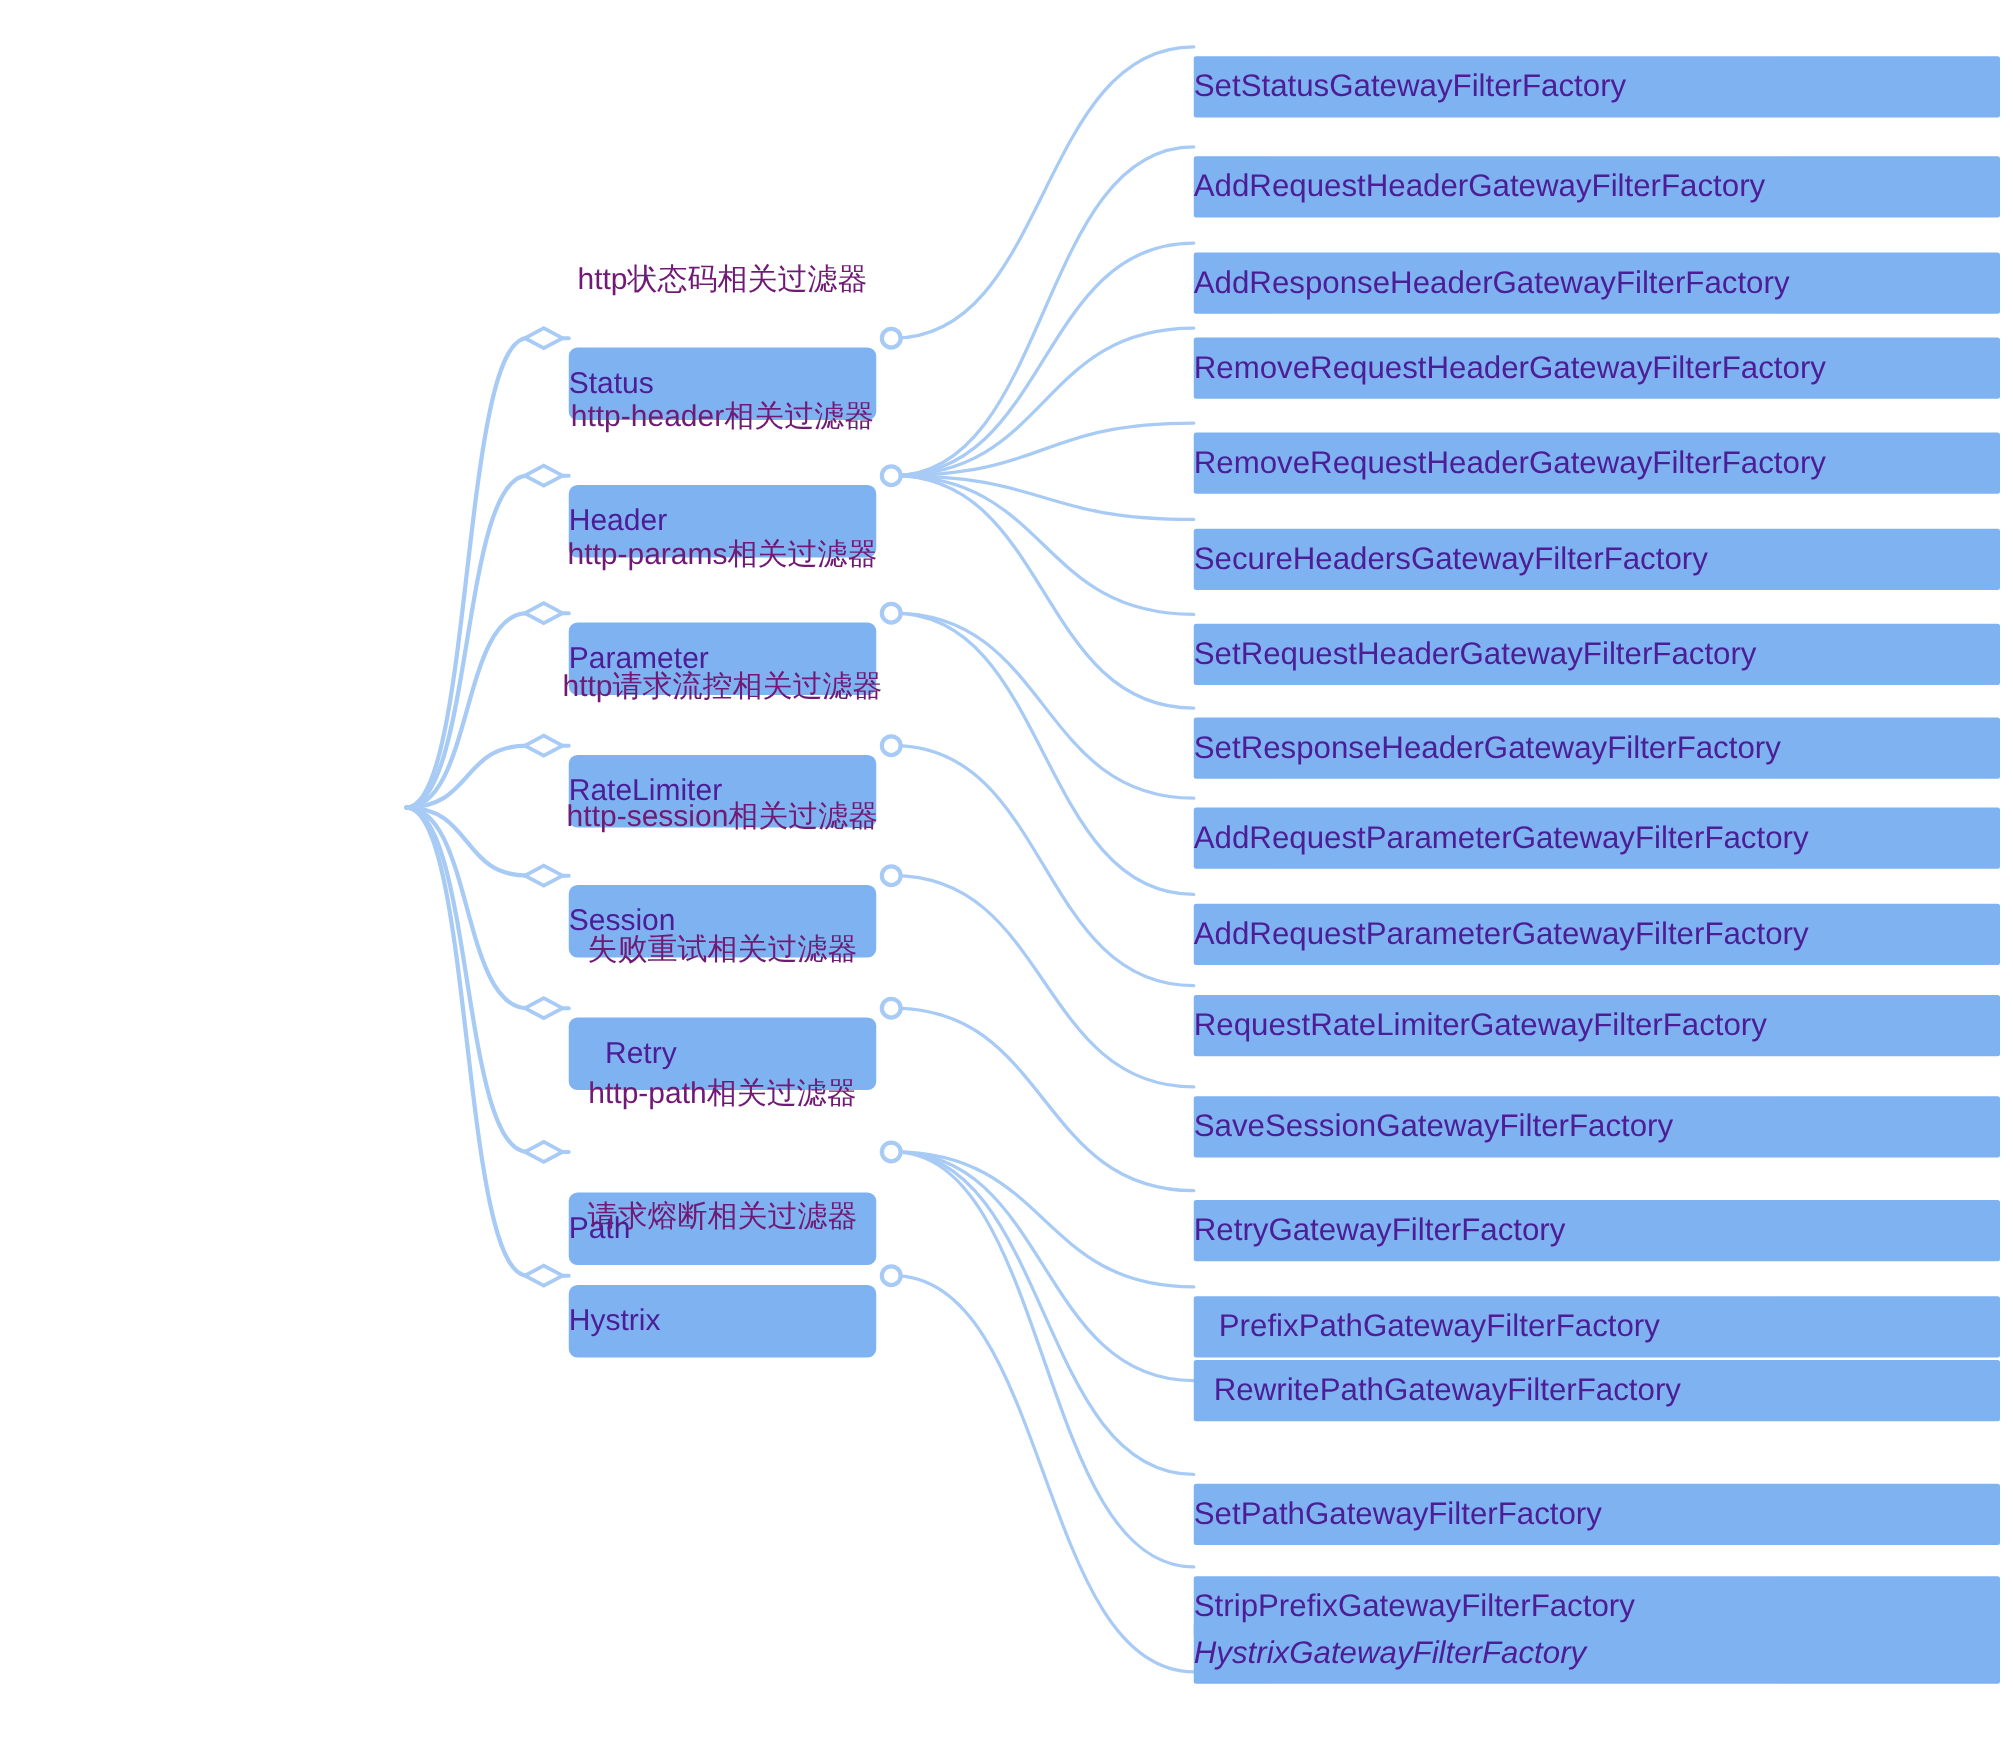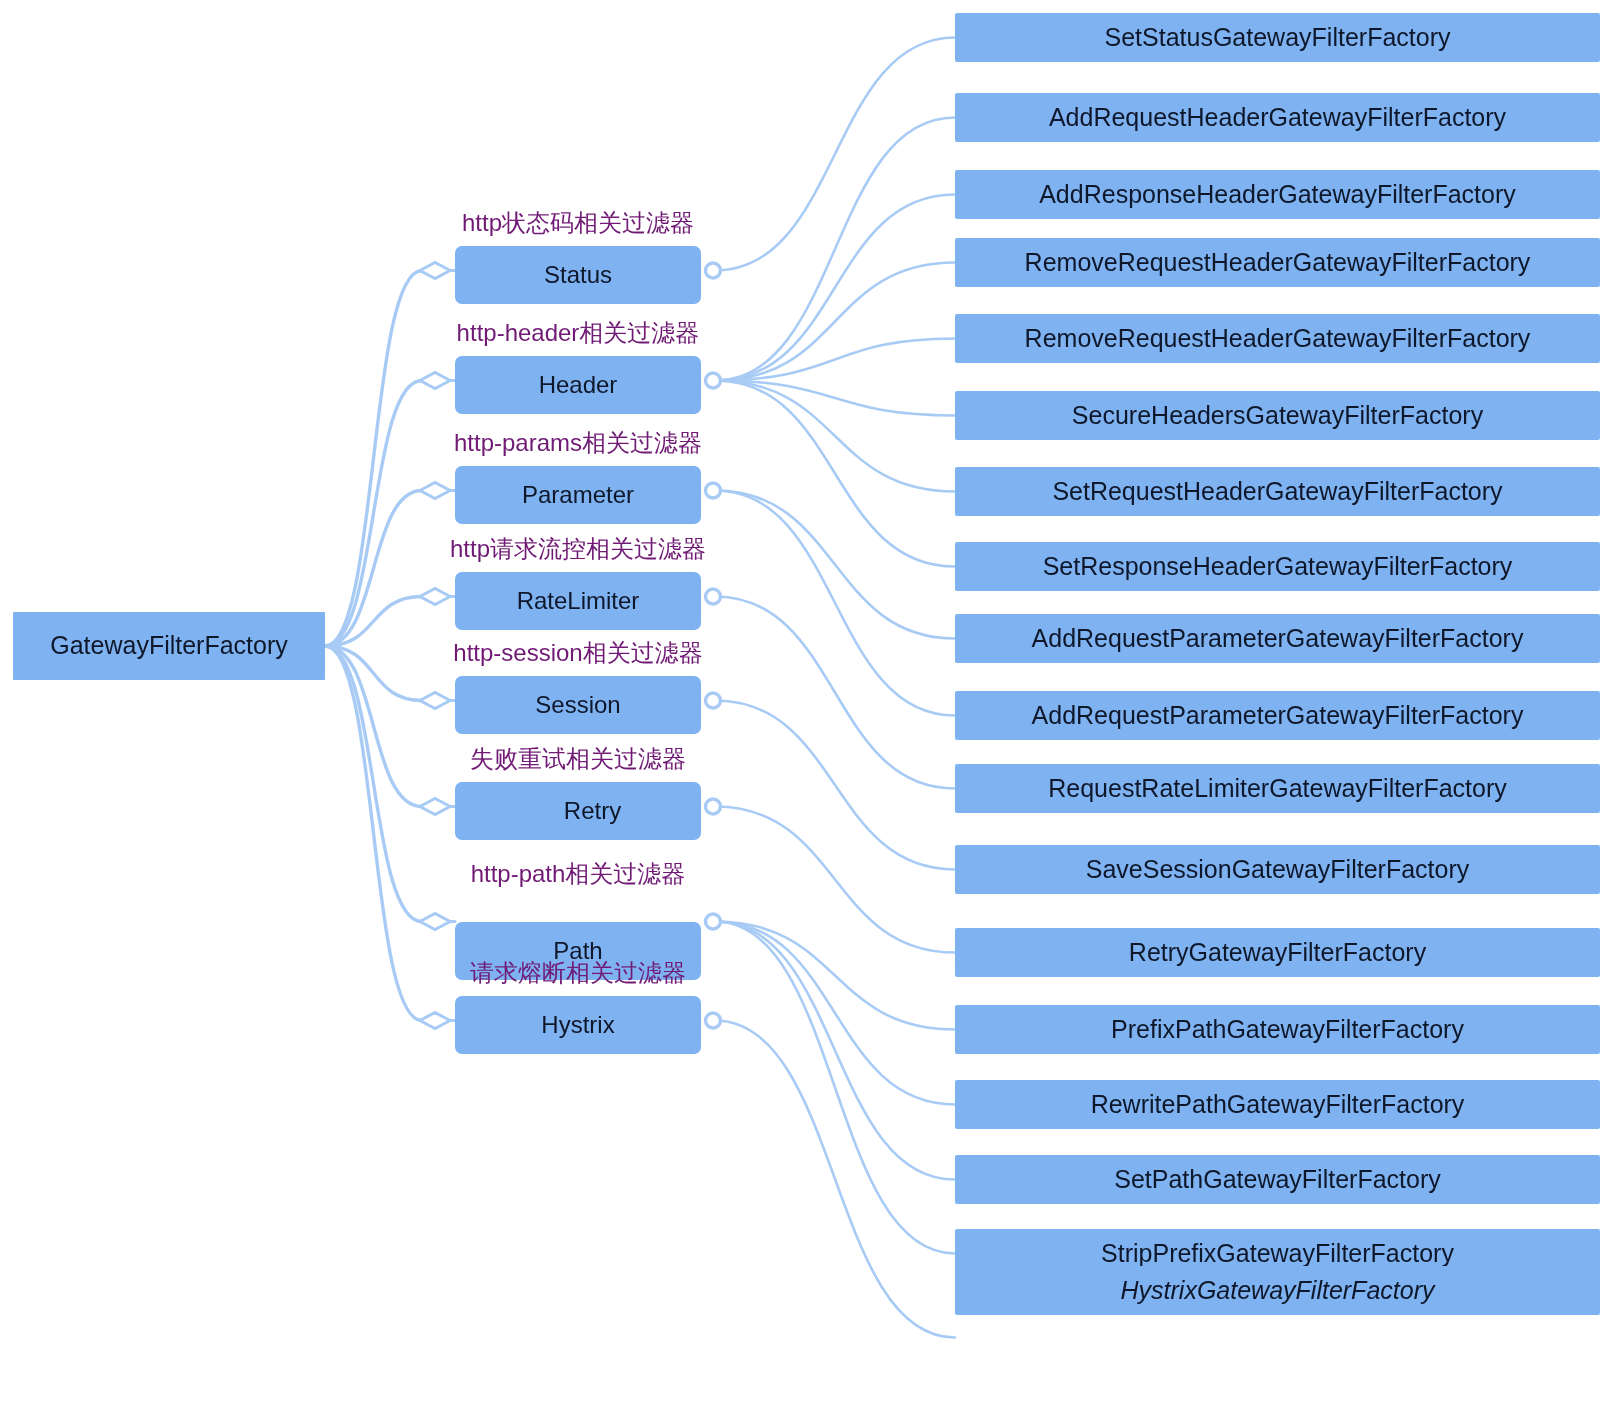--- a/index.html
+++ b/index.html
@@ -18,27 +18,27 @@
     position:absolute;
     left:0; top:0;
     width:1610px;
     height:1403px;
     pointer-events:none;
   }
   .node{
     position:absolute;
     box-sizing:border-box;
     background:#7EB2F0;
-    color:#0f172a;
+    color:#4c1d95;
     display:flex;
     align-items:center;
-    justify-content:center;
     text-align:center;
     line-height:1.1;
     white-space:nowrap;
+    margin-top:32px;
   }
   .node-root{
     left:13px;
     top:612px;
     width:312px;
     height:68px;
     font-size:25px;
     border-radius:1px;
   }
   .node-mid{
@@ -203,31 +203,28 @@
       </div>
       <div class="node node-leaf" style="top: 845px;">
         <span>SaveSessionGatewayFilterFactory</span>
       </div>
       <div class="node node-leaf" style="top: 928px;">
         <span>RetryGatewayFilterFactory</span>
       </div>
       <div class="node node-leaf" style="top: 1005px; padding-left: 20px;">
         <span>PrefixPathGatewayFilterFactory</span>
       </div>
-      <div class="node node-leaf" style="top: 1080px;">
+      <div class="node node-leaf" style="top: 1056px; padding-left: 16px;">
         <span>RewritePathGatewayFilterFactory</span>
       </div>
       <div class="node node-leaf" style="top: 1155px;">
         <span>SetPathGatewayFilterFactory</span>
       </div>
       <div class="node node-leaf" style="top: 1229px;">
         <span>StripPrefixGatewayFilterFactory</span>
       </div>
       <div class="node node-leaf" style="top: 1266px; font-style: italic;">
         <span>HystrixGatewayFilterFactory</span>
       </div>
     </div>
 
-  <div class="node node-root">
-    <span>GatewayFilterFactory</span>
-  </div>
 
 </div>
 
 </body></html>

